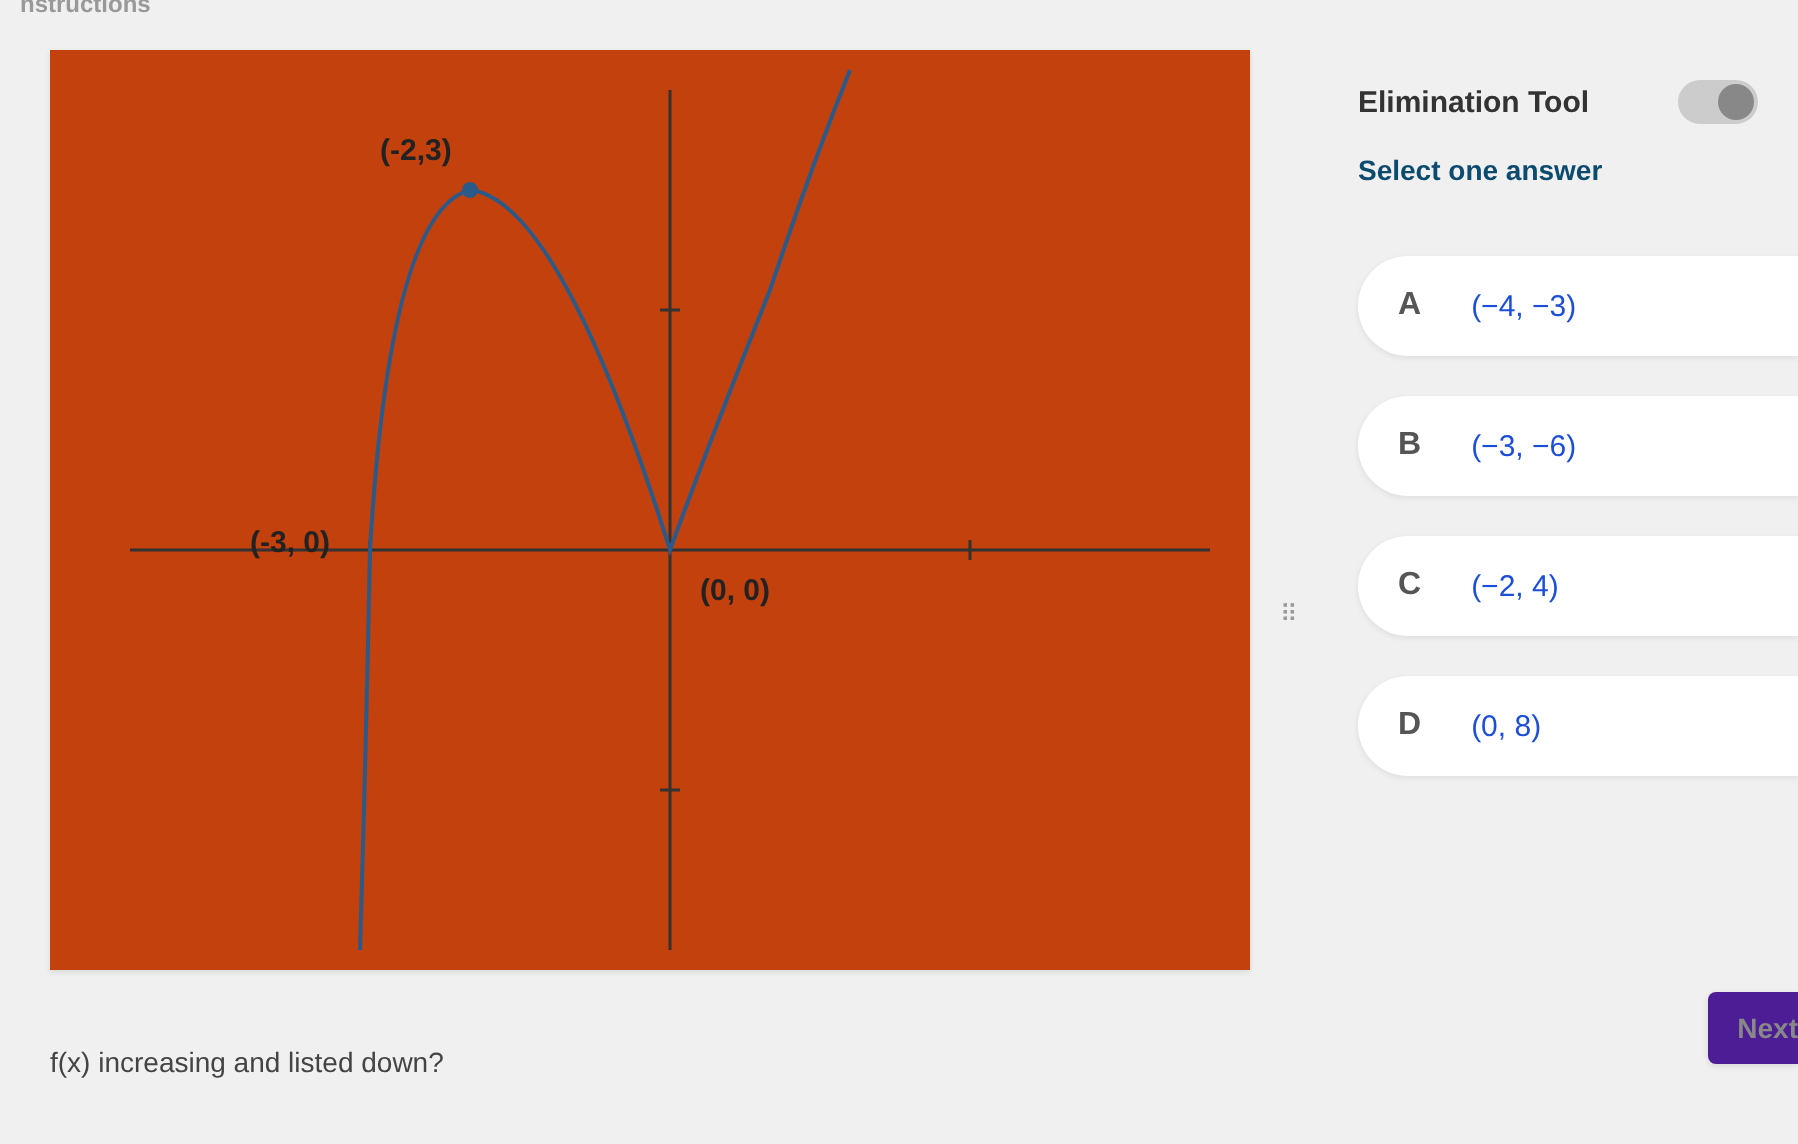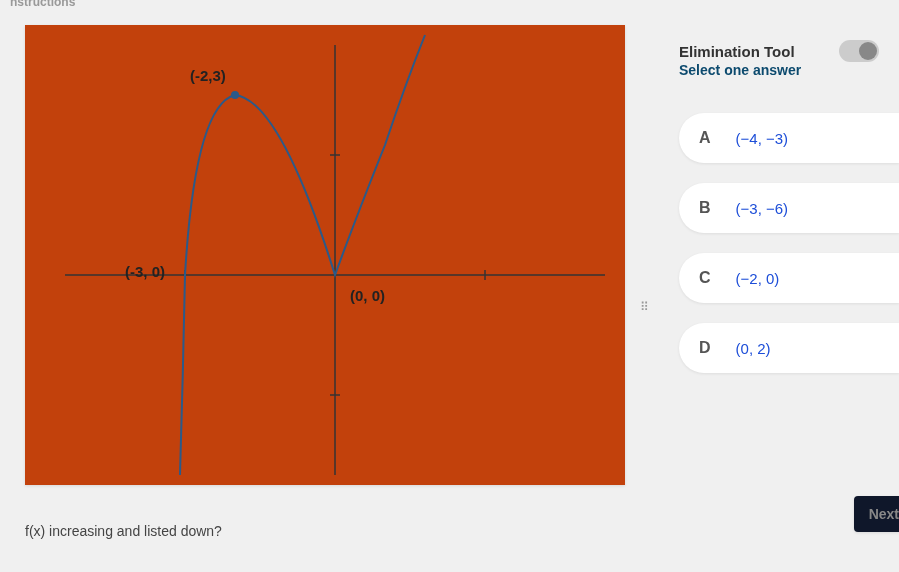--- a/index.html
+++ b/index.html
@@ -42,20 +42,21 @@
       position: absolute;
       right: 0;
       top: 40px;
       width: 220px;
     }
     .elim-tool {
       display: flex;
       align-items: center;
       justify-content: space-between;
       padding: 0 20px 0 0;
+      margin-bottom: 15px;
     }
     .elim-label {
       font-weight: bold;
       font-size: 15px;
       color: #333;
     }
     .toggle {
       width: 40px;
       height: 22px;
       background: #ccc;
@@ -98,21 +99,21 @@
       margin-right: 25px;
     }
     .answer-value {
       font-size: 15px;
       color: #1d4ed8;
     }
     .next-btn {
       position: absolute;
       right: 0;
       bottom: 40px;
-      background: #0f172a;
+      background: #4c1d95;
       padding: 10px 0 10px 15px;
       font-weight: bold;
       font-size: 14px;
       color: #888;
       border-radius: 4px 0 0 4px;
       box-shadow: 0 1px 3px rgba(0,0,0,0.1);
       cursor: pointer;
     }
     .drag-handle {
       position: absolute;
@@ -184,22 +185,22 @@
     <div class="answer-choice">
       <span class="answer-letter">A</span>
       <span class="answer-value">(−4, −3)</span>
     </div>
     <div class="answer-choice">
       <span class="answer-letter">B</span>
       <span class="answer-value">(−3, −6)</span>
     </div>
     <div class="answer-choice">
       <span class="answer-letter">C</span>
-      <span class="answer-value">(−2, 0)</span>
+      <span class="answer-value">(−2, 4)</span>
     </div>
     <div class="answer-choice">
       <span class="answer-letter">D</span>
-      <span class="answer-value">(0, 2)</span>
+      <span class="answer-value">(0, 8)</span>
     </div>
   </div>
 </div>
 
 <div class="next-btn">Next</div>
 
 </body></html>

